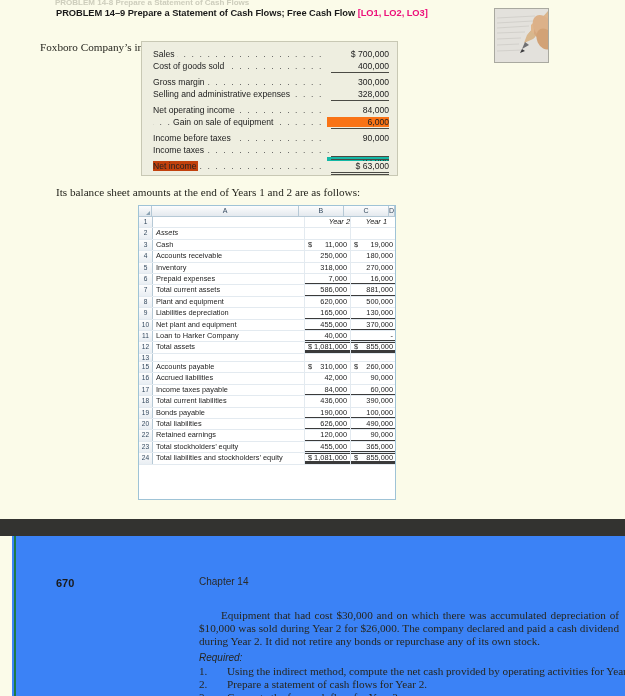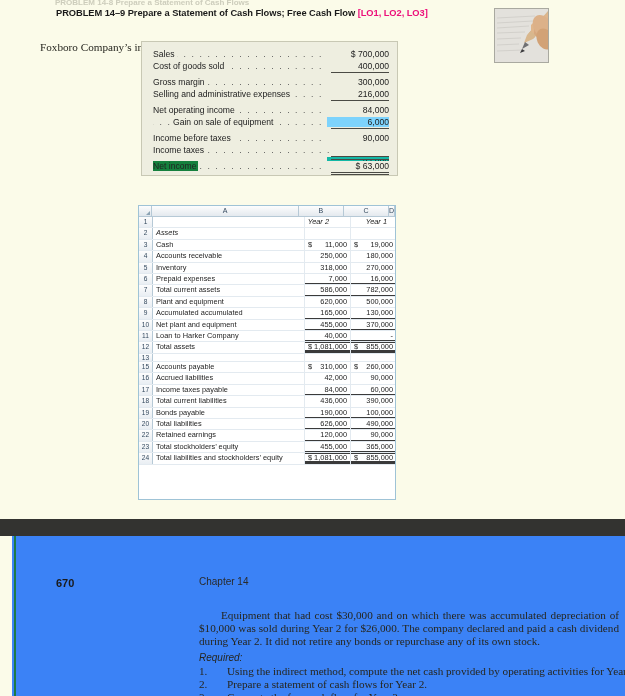--- a/index.html
+++ b/index.html
@@ -206,70 +206,71 @@
           </div>
           <div class="rule-single" style="top: 29.5px;"></div>
           <div class="is-row" style="top: 35px;">
             <div class="is-leader"> . . . . . . . . . . . . . . . . . . . . . . . . . . . . . . . . . . . .</div>
             <span class="is-label" style="background: rgb(238, 238, 224); padding-right: 2px;">Gross margin</span>
             <span class="is-amt" style="background: rgb(238, 238, 224);">300,000</span>
           </div>
           <div class="is-row" style="top: 46.5px;">
             <div class="is-leader"> . . . . . . . . . . . . . . . . . . . . . . . . . . . . . . . . . . . .</div>
             <span class="is-label" style="background: rgb(238, 238, 224); padding-right: 2px;">Selling and administrative expenses</span>
-            <span class="is-amt" style="background: rgb(238, 238, 224);">216,000</span>
+            <span class="is-amt" style="background: rgb(238, 238, 224);">328,000</span>
           </div>
           <div class="rule-single" style="top: 57.5px;"></div>
           <div class="is-row" style="top: 63px;">
             <div class="is-leader"> . . . . . . . . . . . . . . . . . . . . . . . . . . . . . . . . . . . .</div>
             <span class="is-label" style="background: rgb(238, 238, 224); padding-right: 2px;">Net operating income</span>
             <span class="is-amt" style="background: rgb(238, 238, 224);">84,000</span>
           </div>
           <div class="is-row" style="top: 74.5px;">
             <div class="is-leader"> . . . . . . . . . . . . . . . . . . . . . . . . . . . . . . . . . . . .</div>
             <span class="is-label" style="background: rgb(238, 238, 224); padding-right: 2px; margin-left: 20px;">Gain on sale of equipment</span>
-            <span class="is-amt" style="background: #7dd3fc;">6,000</span>
+            <span class="is-amt" style="background: #f97316;">6,000</span>
           </div>
           <div class="rule-single" style="top: 85.5px;"></div>
           <div class="is-row" style="top: 91px;">
             <div class="is-leader"> . . . . . . . . . . . . . . . . . . . . . . . . . . . . . . . . . . . .</div>
             <span class="is-label" style="background: rgb(238, 238, 224); padding-right: 2px;">Income before taxes</span>
             <span class="is-amt" style="background: rgb(238, 238, 224);">90,000</span>
           </div>
           <div class="is-row" style="top: 102.5px;">
             <div class="is-leader"> . . . . . . . . . . . . . . . . . . . . . . . . . . . . . . . . . . . .</div>
             <span class="is-label" style="background: rgb(238, 238, 224); padding-right: 2px;">Income taxes</span>
             <span class="is-amt" style="background: #14b8a6; margin-top: 12px;">27,000</span>
           </div>
           <div class="rule-single" style="top: 113.5px;"></div>
           <div class="is-row" style="top: 119px;">
             <div class="is-leader"> . . . . . . . . . . . . . . . . . . . . . . . . . . . . . . . . . . . .</div>
-            <span class="is-label" style="background: #15803d; padding-right: 2px;">Net income</span>
+            <span class="is-label" style="background: #c2410c; padding-right: 2px;">Net income</span>
             <span class="is-amt" style="background: rgb(238, 238, 224);">$  63,000</span>
           </div>
           <div class="rule-single" style="top: 117px;"></div>
           <div class="rule-dbl" style="top: 130px;"></div>
         </div>
     </div>
 
+    <div class="intro2">Its balance sheet amounts at the end of Years 1 and 2 are as follows:</div>
 
     <div class="ss">
       <div class="ss-colhdr">
         <div class="ss-corner"></div>
         <div class="ch a">A</div>
         <div class="ch b">B</div>
         <div class="ch c">C</div>
         <div class="ch d">D</div>
       </div>
       <div class="ss-rows" id="ss-rows">
           <div class="ss-row">
             <div class="rn">1</div>
             <div class="ca ital"></div>
             <div class="cb ital">
-              <span class="num" style="right: 21px;">Year 2</span>
+              <span class="num" style="right: 0;">Year 2</span>
             </div>
             <div class="cc ital">
               <span class="num" style="right: 9px;">Year 1</span>
             </div>
           </div>
           <div class="ss-row">
             <div class="rn">2</div>
             <div class="ca ital">Assets</div>
             <div class="cb">
               <span class="num"></span>
@@ -320,36 +321,36 @@
               <span class="num">16,000</span>
             </div>
           </div>
           <div class="ss-row">
             <div class="rn">7</div>
             <div class="ca">Total current assets</div>
             <div class="cb u-bot">
               <span class="num">586,000</span>
             </div>
             <div class="cc u-bot">
-              <span class="num">782,000</span>
+              <span class="num">881,000</span>
             </div>
           </div>
           <div class="ss-row">
             <div class="rn">8</div>
             <div class="ca">Plant and equipment</div>
             <div class="cb">
               <span class="num">620,000</span>
             </div>
             <div class="cc">
               <span class="num">500,000</span>
             </div>
           </div>
           <div class="ss-row">
             <div class="rn">9</div>
-            <div class="ca">Accumulated accumulated</div>
+            <div class="ca">Liabilities depreciation</div>
             <div class="cb u-bot">
               <span class="num">165,000</span>
             </div>
             <div class="cc u-bot">
               <span class="num">130,000</span>
             </div>
           </div>
           <div class="ss-row">
             <div class="rn">10</div>
             <div class="ca">Net plant and equipment</div>

